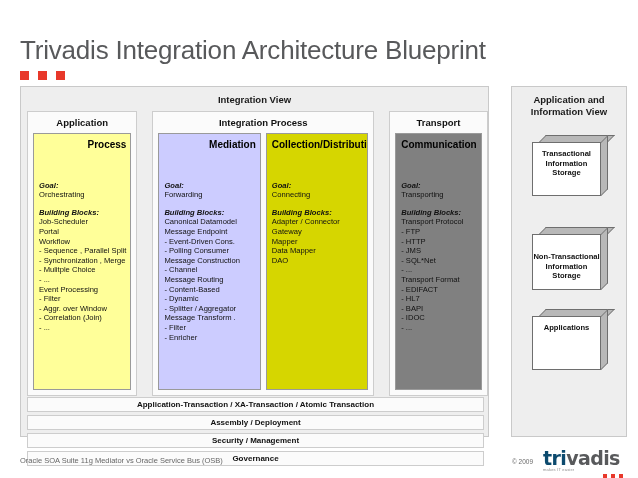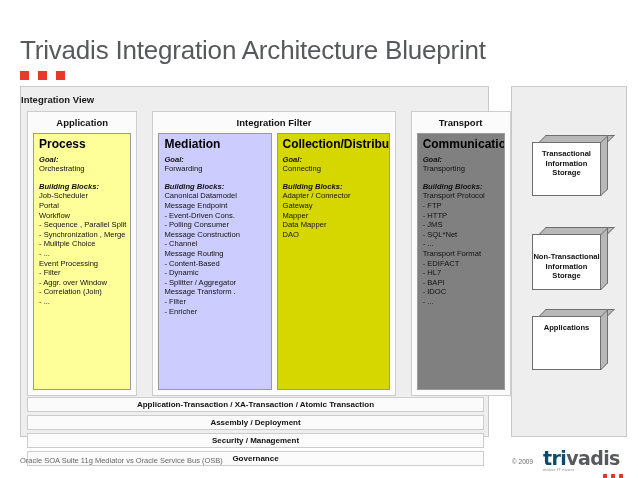--- a/index.html
+++ b/index.html
@@ -22,21 +22,21 @@
   
   #integration-view{
     position:absolute;left:20px;top:86px;width:469px;height:351px;
     background:#eeeeee;border:1px solid #c9c9c9;box-sizing:border-box;
   }
   #appinfo-view{
     position:absolute;left:511px;top:86px;width:116px;height:351px;
     background:#eeeeee;border:1px solid #c9c9c9;box-sizing:border-box;
   }
   .view-heading{
-    text-align:left;font-size:9.5px;font-weight:bold;color:#1a1a1a;
+    text-align:center;font-size:9.5px;font-weight:bold;color:#1a1a1a;
     padding-top:7px;line-height:12px;
   }
 
   
   #columns{
     position:absolute;left:6px;top:24px;width:457px;height:285px;
     display:flex;gap:15px;
   }
   .col-frame{
     background:#fbfbfb;border:1px solid #cdcdcd;box-sizing:border-box;
@@ -56,22 +56,22 @@
     border:1px solid #9a9a9a;box-sizing:border-box;
     padding:4px 4px 4px 5px;
     font-size:7.6px;line-height:9.6px;color:#111;
     overflow:hidden;
   }
   .cap.process{background:#ffff99;width:100%;}
   .cap.mediation{background:#ccccff;flex:1;}
   .cap.collection{background:#d6d600;flex:1;}
   .cap.communication{background:#808080;width:100%;}
   .cap .cap-title{
-    text-align:left;font-weight:bold;font-size:12px;color:#000;
-    margin-bottom:5px;margin-top:2px;
+    text-align:right;font-weight:bold;font-size:10px;color:#000;
+    margin-bottom:31px;margin-top:2px;
   }
   .cap .lbl{font-weight:bold;font-style:italic;}
   .cap .gap{height:8px;}
   .cap ul{list-style:none;margin:0;padding:0;}
   .cap li{white-space:nowrap;}
 
   
   #bars{
     position:absolute;left:6px;top:310px;width:457px;
     display:flex;flex-direction:column;gap:3px;
@@ -168,21 +168,21 @@
               <li>- Filter</li>
               <li>- Aggr. over Window</li>
               <li>- Correlation  (Join)</li>
               <li>- ...</li>
             </ul>
         </div>
       </div>
     </div>
 
     <div class="col-frame domain">
-      <div class="col-title">Integration Filter</div>
+      <div class="col-title">Integration Process</div>
       <div class="col-body">
         <div class="cap mediation">
           <div class="cap-title">Mediation</div>
           <div class="lbl">Goal:</div>
           <div>Forwarding</div>
           <div class="gap"></div>
           <div class="lbl">Building Blocks:</div>
           <ul>
               <li>Canonical Datamodel</li>
               <li>Message Endpoint</li>
@@ -247,20 +247,21 @@
 
   <div id="bars">
       <div class="bar">Application-Transaction  / XA-Transaction  / Atomic Transaction</div>
       <div class="bar">Assembly / Deployment</div>
       <div class="bar">Security / Management</div>
       <div class="bar">Governance</div>
     </div>
 </div>
 
 <div id="appinfo-view">
+  <div class="view-heading">Application and Information View</div>
 
   <div class="box3d" id="box-transactional">
     <div class="top"></div>
     <div class="row">
       <div class="face">
         <span class="cap-label">Transactional Information Storage</span>
       </div>
       <div class="side"></div>
     </div>
   </div>

